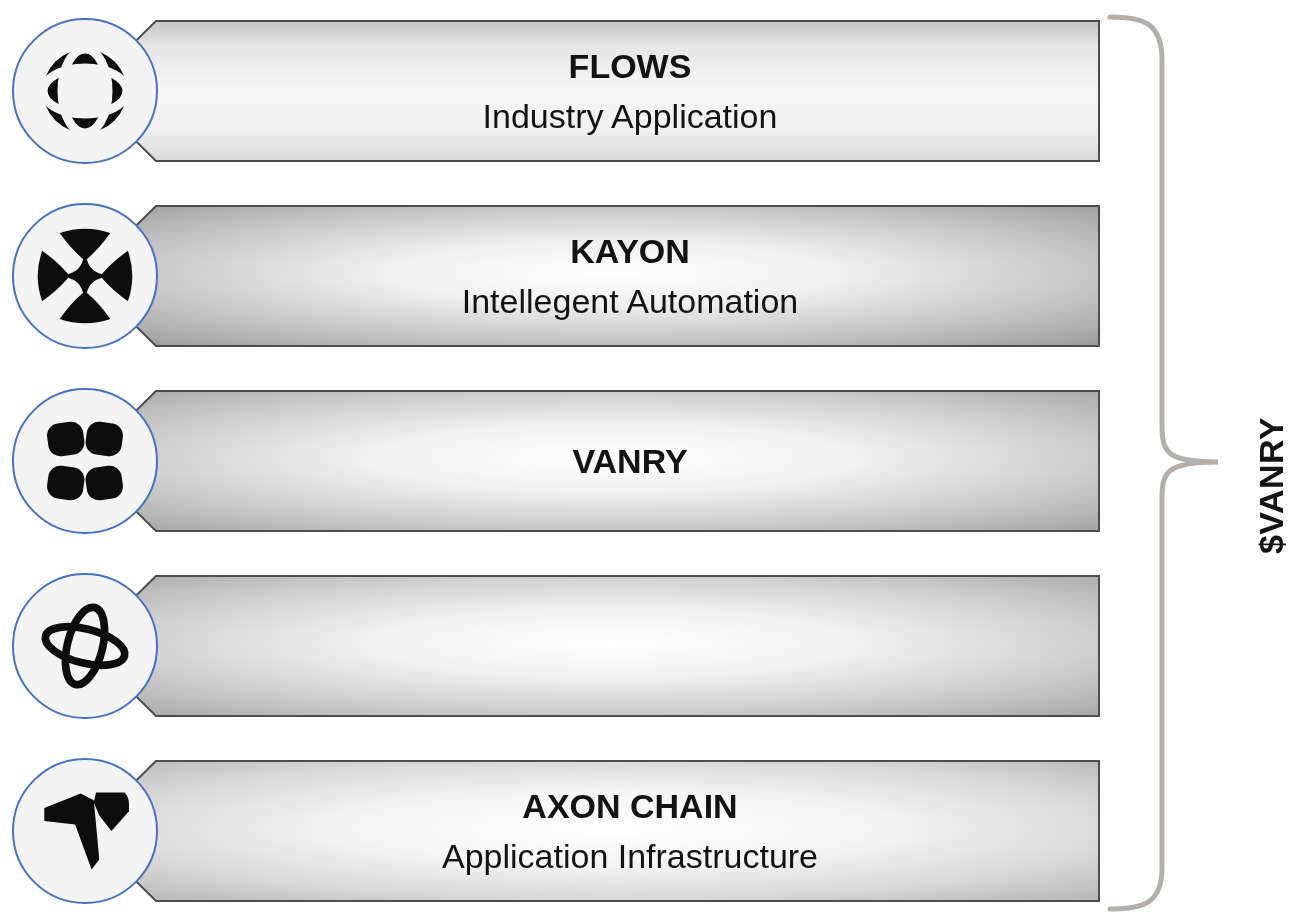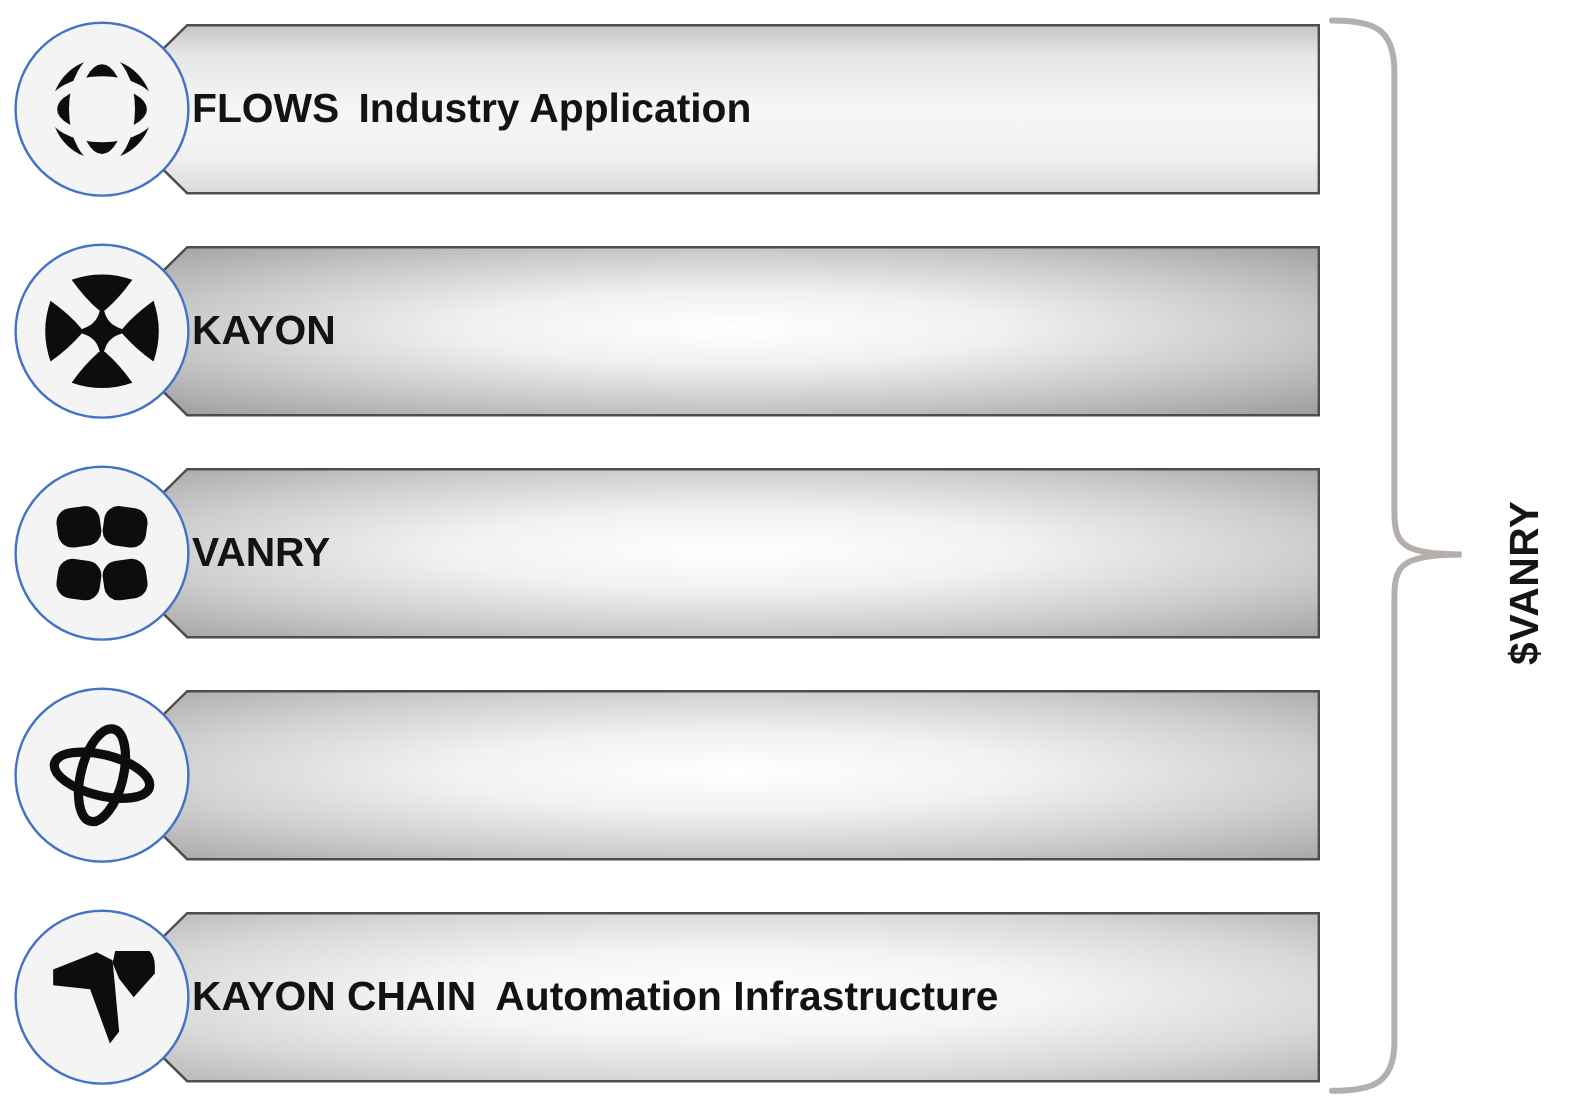--- a/index.html
+++ b/index.html
@@ -2,24 +2,24 @@
 <html><head>
 <meta charset="utf-8">
 <style>
   html,body{margin:0;padding:0;background:#ffffff;}
   body{width:1310px;height:924px;overflow:hidden;
        font-family:"Liberation Sans",sans-serif;}
   .canvas{position:relative;width:1310px;height:924px;background:#ffffff;}
 
   .row-svg{position:absolute;left:82px;width:1020px;height:146px;}
   .banner-text{position:absolute;left:160px;width:940px;height:142px;
-    display:flex;flex-direction:row;align-items:center;justify-content:flex-start;
+    display:flex;flex-direction:column;align-items:center;justify-content:center;
     gap:16px;pointer-events:none;}
   .layer-title{font-size:34px;font-weight:700;color:#131313;line-height:1;}
-  .layer-subtitle{font-size:34px;font-weight:700;color:#131313;line-height:1;}
+  .layer-subtitle{font-size:34px;font-weight:400;color:#131313;line-height:1;}
 
   .badge{position:absolute;left:12px;width:146px;height:146px;border-radius:50%;
     background:#f4f4f5;border:2.5px solid #4472c4;box-sizing:border-box;
     display:flex;align-items:center;justify-content:center;}
   .badge svg{width:110px;height:110px;display:block;}
 
   .top-1{top:18px}.top-2{top:203px}.top-3{top:388px}.top-4{top:573px}.top-5{top:758px}
   .txt-1{top:20px}.txt-2{top:205px}.txt-3{top:390px}.txt-4{top:575px}.txt-5{top:760px}
 
   .brace{position:absolute;left:1098px;top:10px;width:130px;height:906px;}
@@ -65,20 +65,21 @@
         <stop offset="0" stop-color="#ffffff"></stop>
           <stop offset="0.3" stop-color="#f0f0f0"></stop>
         <stop offset="0.62" stop-color="#c9c9c9"></stop>
           <stop offset="1" stop-color="#969696"></stop>
       </radialGradient>
     </defs>
     <path d="M3,73 L74,3 H1017 V143 H74 Z" fill="url(#gAxon)" stroke="#4d4d4d" stroke-width="2"></path>
   </svg>
   <div class="banner-text txt-2">
     <div class="layer-title">KAYON</div>
+    <div class="layer-subtitle">Intellegent Automation</div>
   </div>
   <div class="badge top-2">
     <svg viewBox="0 0 100 100" fill="#0d0d0d">
       <path d="M50,27 C52.5,43 57,47.5 73,50 C57,52.5 52.5,57 50,73 C47.5,57 43,52.5 27,50 C43,47.5 47.5,43 50,27 Z"></path>
       <path id="axpetal" d="M27,11 Q50,3 73,11 Q63,25 52.5,34 Q50,36 47.5,34 Q37,25 27,11 Z"></path>
       <use href="#axpetal" transform="rotate(90 50 50)"></use>
       <use href="#axpetal" transform="rotate(180 50 50)"></use>
       <use href="#axpetal" transform="rotate(270 50 50)"></use>
     </svg>
   </div>
@@ -133,22 +134,22 @@
       <radialGradient id="gVanar" cx="0.52" cy="0.48" r="0.74">
         <stop offset="0" stop-color="#ffffff"></stop>
           <stop offset="0.35" stop-color="#f4f4f4"></stop>
         <stop offset="0.68" stop-color="#d8d8d8"></stop>
           <stop offset="1" stop-color="#b0b0b0"></stop>
       </radialGradient>
     </defs>
     <path d="M3,73 L74,3 H1017 V143 H74 Z" fill="url(#gVanar)" stroke="#4d4d4d" stroke-width="2"></path>
   </svg>
   <div class="banner-text txt-5">
-    <div class="layer-title">KAYON CHAIN</div>
-    <div class="layer-subtitle">Automation Infrastructure</div>
+    <div class="layer-title">AXON CHAIN</div>
+    <div class="layer-subtitle">Application Infrastructure</div>
   </div>
   <div class="badge top-5">
     <svg viewBox="0 0 100 100" fill="#0d0d0d">
       <path d="M13,29 L46,16 L58,22 L63,76 L56,85 L41,44 L13,41 Z"></path>
       <path d="M60,15 L86,15 Q90,19 90,26 L90,32 L74,50 L63,36 L58,24 Z"></path>
     </svg>
   </div>
 
   <svg class="brace" viewBox="0 0 130 906">
     <path d="M12,7 C46,7 64,13 64,50 L64,416 C64,443 70,452 120,452 C70,452 64,461 64,488 L64,858 C64,893 46,899 12,899" fill="none" stroke="#b5afab" stroke-width="5" stroke-linecap="round"></path>

